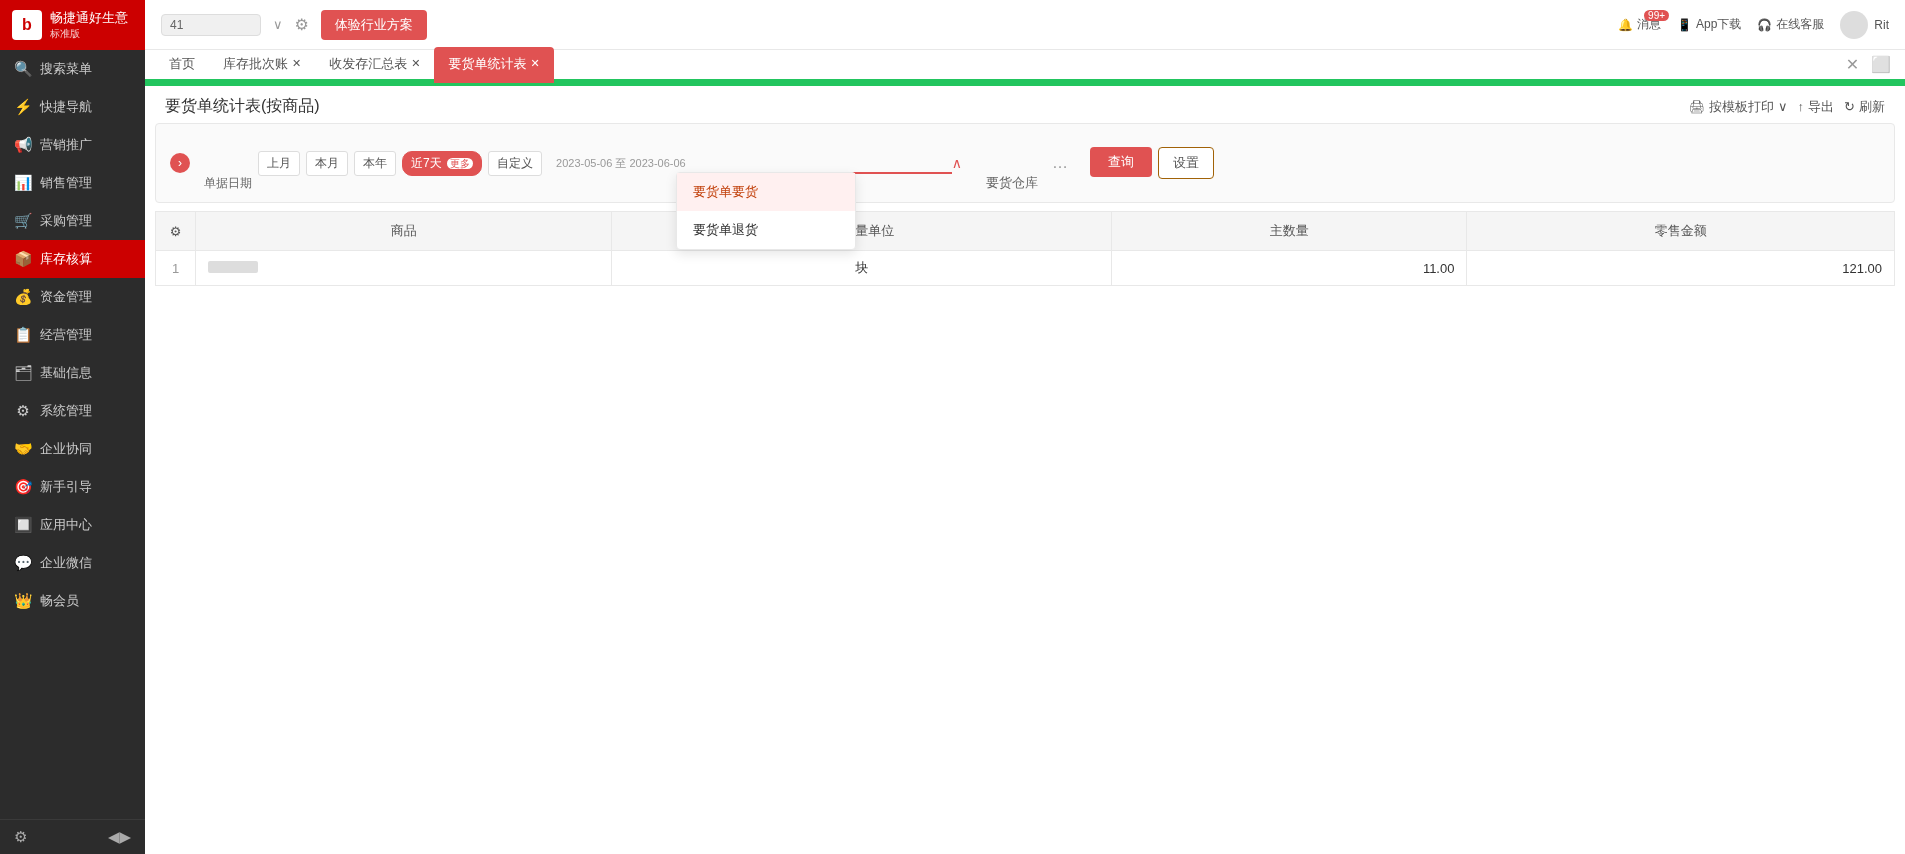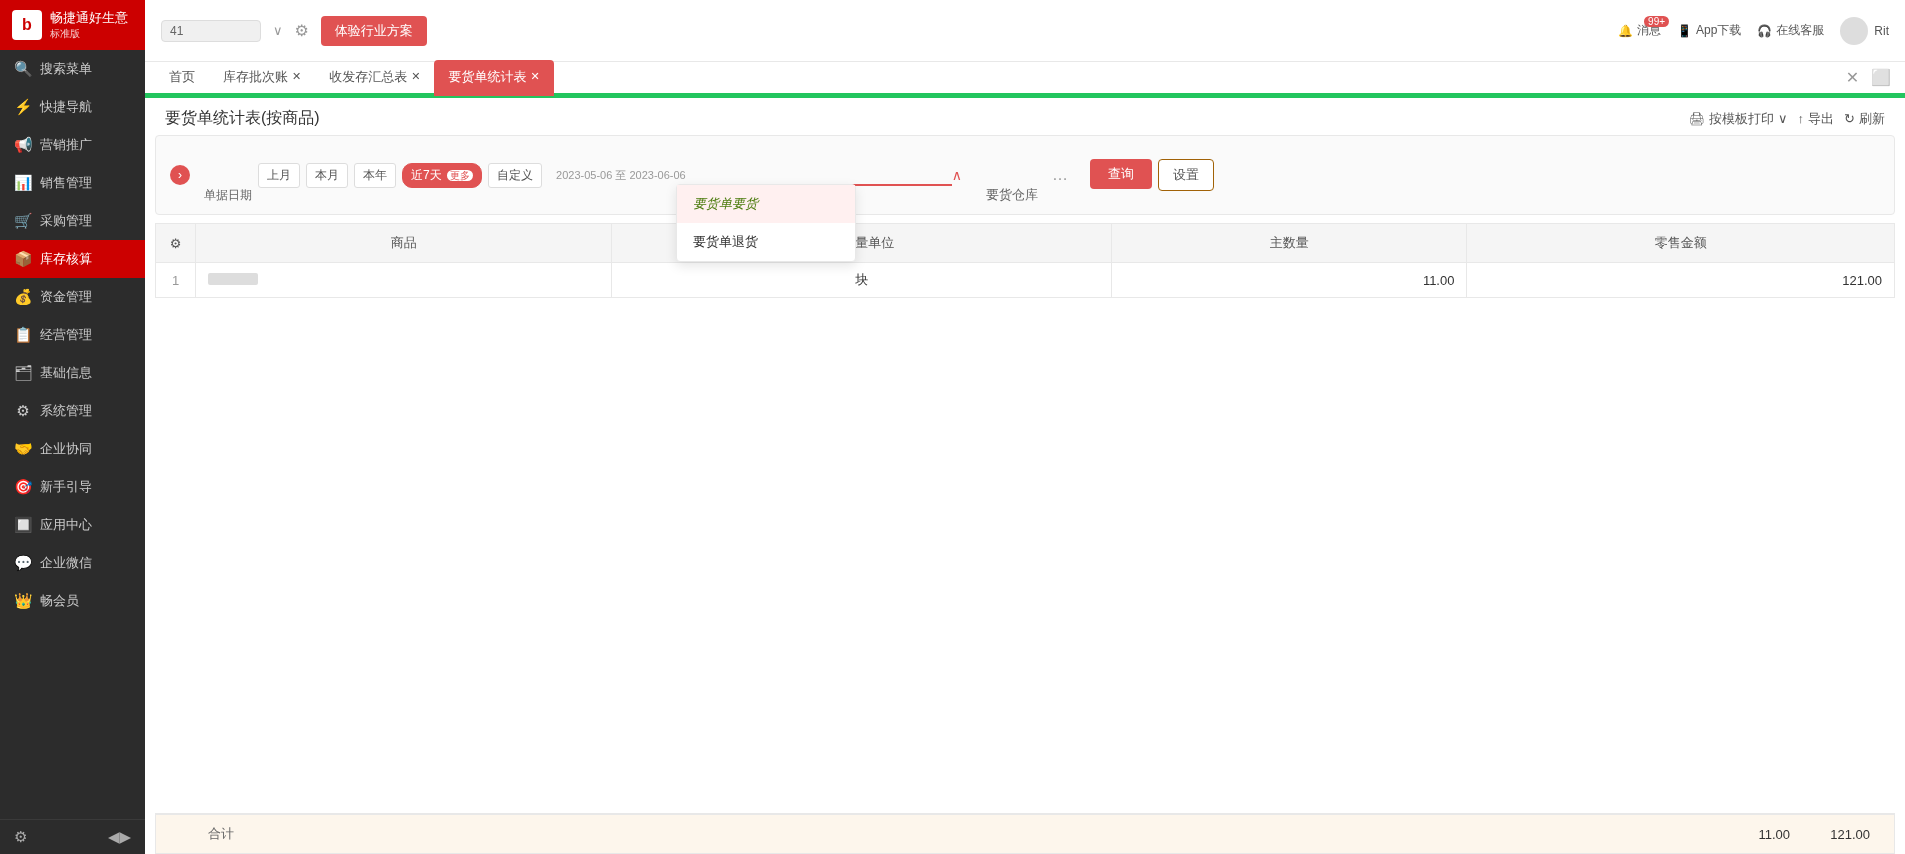--- a/index.html
+++ b/index.html
@@ -50,21 +50,21 @@
       display: flex; align-items: center; justify-content: space-between;
       padding: 8px 14px;
     }
     .sidebar-footer-btn { color: #aaa; cursor: pointer; font-size: 15px; }
 
     
     .main { flex: 1; display: flex; flex-direction: column; overflow: hidden; background: #fff; }
 
     
     .topbar {
-      height: 62px;
+      height: 50px;
       background: #fff;
       border-bottom: 1px solid #e8e8e8;
       display: flex; align-items: center; padding: 0 16px;
       justify-content: space-between;
     }
     .topbar-left { display: flex; align-items: center; gap: 12px; }
     .breadcrumb-input {
       background: #f0f0f0; border: 1px solid #ddd; border-radius: 4px;
       padding: 3px 8px; font-size: 12px; color: #666; width: 100px;
     }
@@ -79,21 +79,21 @@
     .badge-red {
       background: #e05252; color: #fff; border-radius: 8px;
       padding: 0 4px; font-size: 10px; position: absolute; top: -6px; right: -8px;
       white-space: nowrap;
     }
     .topbar-avatar { width: 28px; height: 28px; background: #ddd; border-radius: 50%; }
 
     
     .tabs-bar {
       background: #fff;
-      border-bottom: 5px solid #22c55e;
+      border-bottom: 7px solid #22c55e;
       display: flex; align-items: center;
       padding: 0 10px;
       height: 36px;
     }
     .tab {
       padding: 8px 14px; font-size: 13px; cursor: pointer; color: #555;
       border-bottom: 2px solid transparent; display: flex; align-items: center; gap: 4px;
       white-space: nowrap;
     }
     .tab.active { color: #fff; background: #e05252; border-radius: 4px 4px 0 0; }
@@ -161,21 +161,21 @@
 
     
     .dropdown-overlay {
       position: absolute; top: 48px; left: 520px; z-index: 100;
       background: #fff; border: 1px solid #e8e8e8; border-radius: 4px;
       box-shadow: 0 4px 12px rgba(0,0,0,0.1); min-width: 180px;
     }
     .dropdown-item {
       padding: 10px 16px; font-size: 13px; cursor: pointer; color: #333;
     }
-    .dropdown-item.selected { background: #fff0f0; color: #4d7c0f; font-style: italic; }
+    .dropdown-item.selected { background: #fff0f0; color: #c2410c; }
 
     
     .table-container { flex: 1; overflow: auto; margin: 8px 10px 0; }
     table { width: 100%; border-collapse: collapse; font-size: 13px; }
     thead tr { background: #f5f5f5; }
     th {
       padding: 10px 12px; border: 1px solid #e8e8e8;
       text-align: center; font-weight: normal; color: #555;
       white-space: nowrap;
     }
@@ -423,21 +423,14 @@
             <span style="display:inline-block; width:50px; height:12px; background:#ddd; border-radius:2px;"></span>
           </td>
           <td>块</td>
           <td class="td-number">11.00</td>
           <td class="td-number">121.00</td>
         </tr>
       </tbody>
     </table>
   </div>
 
-  <div class="table-footer">
-    <span style="width:40px; display:inline-block;"></span>
-    <span class="footer-label">合计</span>
-    <span class="footer-spacer"></span>
-    <span class="footer-val">11.00</span>
-    <span class="footer-val">121.00</span>
-  </div>
 
 </div>
 
 </body></html>

